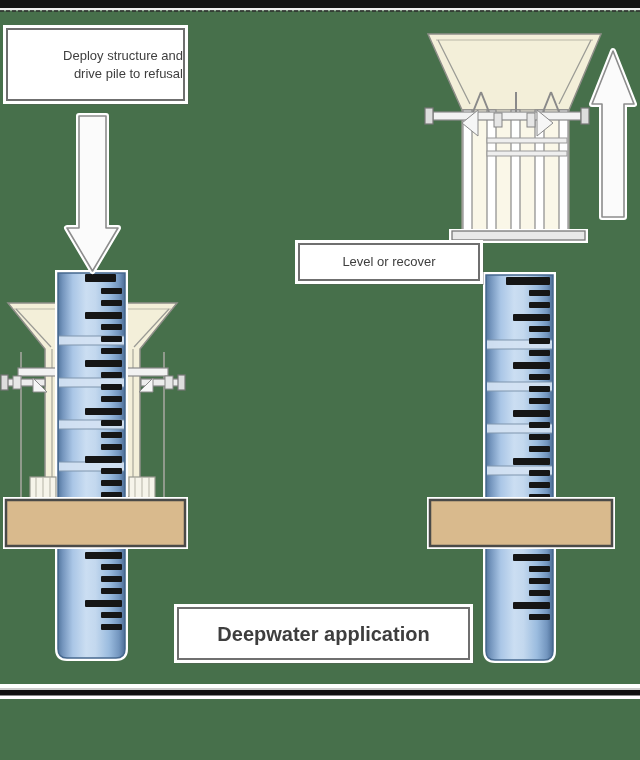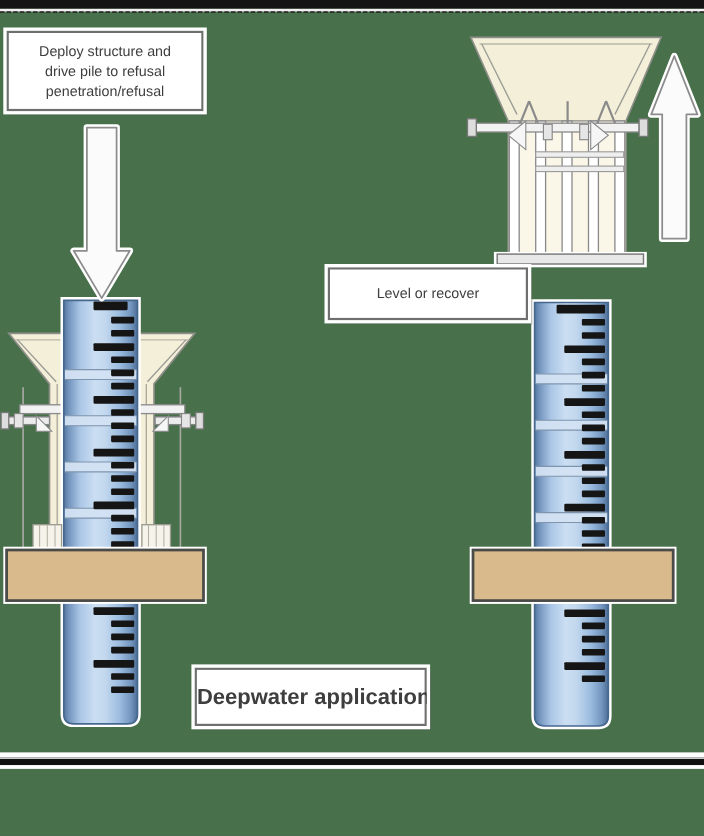--- a/index.html
+++ b/index.html
@@ -5,23 +5,23 @@
   html,body{margin:0;padding:0;}
   body{width:640px;height:760px;background:#47704b;overflow:hidden;
        font-family:"Liberation Sans",sans-serif;}
   .stage{position:relative;width:640px;height:760px;}
   svg.art{position:absolute;left:0;top:0;}
   .callout{position:absolute;background:#ffffff;border:2px solid #6f6f6f;
            outline:3px solid #ffffff;box-shadow:4px 4px 0 0 rgba(90,90,90,.35);
            color:#3e3e3e;text-align:center;display:flex;flex-direction:column;
            justify-content:center;box-sizing:border-box;}
   .callout .ln{white-space:nowrap;}
-  #deploy-box{left:6px;top:28px;width:179px;height:73px;font-size:13px;line-height:18px;}
-  #level-box{left:298px;top:243px;width:182px;height:48px;font-size:13px;line-height:18px;}
-  #caption-box{left:177px;top:607px;width:211px;height:53px;font-size:20px;
+  #deploy-box{left:6px;top:28px;width:179px;height:73px;font-size:13px;line-height:18px;text-align:right;}
+  #level-box{left:298px;top:243px;width:182px;height:38px;font-size:13px;line-height:18px;}
+  #caption-box{left:177px;top:607px;width:293px;height:53px;font-size:20px;
                font-weight:bold;line-height:24px;}
 </style>
 </head>
 <body>
 
 <div class="stage">
 
 <svg class="art" width="640" height="760" viewBox="0 0 640 760">
   <defs>
     <linearGradient id="pileG" x1="0" y1="0" x2="1" y2="0">
@@ -257,21 +257,20 @@
 
   <g>
     <rect x="427" y="497" width="188" height="52" fill="#ffffff"></rect>
     <rect x="430" y="500" width="182" height="46" fill="#d9ba8d" stroke="#4a4a48" stroke-width="2.5"></rect>
   </g>
 </svg>
 
 <div class="callout" id="deploy-box">
   <div class="ln">Deploy structure and</div>
   <div class="ln">drive pile to refusal</div>
-  <div class="ln">penetration/refusal</div>
 </div>
 
 <div class="callout" id="level-box">
   <div class="ln">Level or recover</div>
 </div>
 
 <div class="callout" id="caption-box">
   <div class="ln">Deepwater application</div>
 </div>
 

